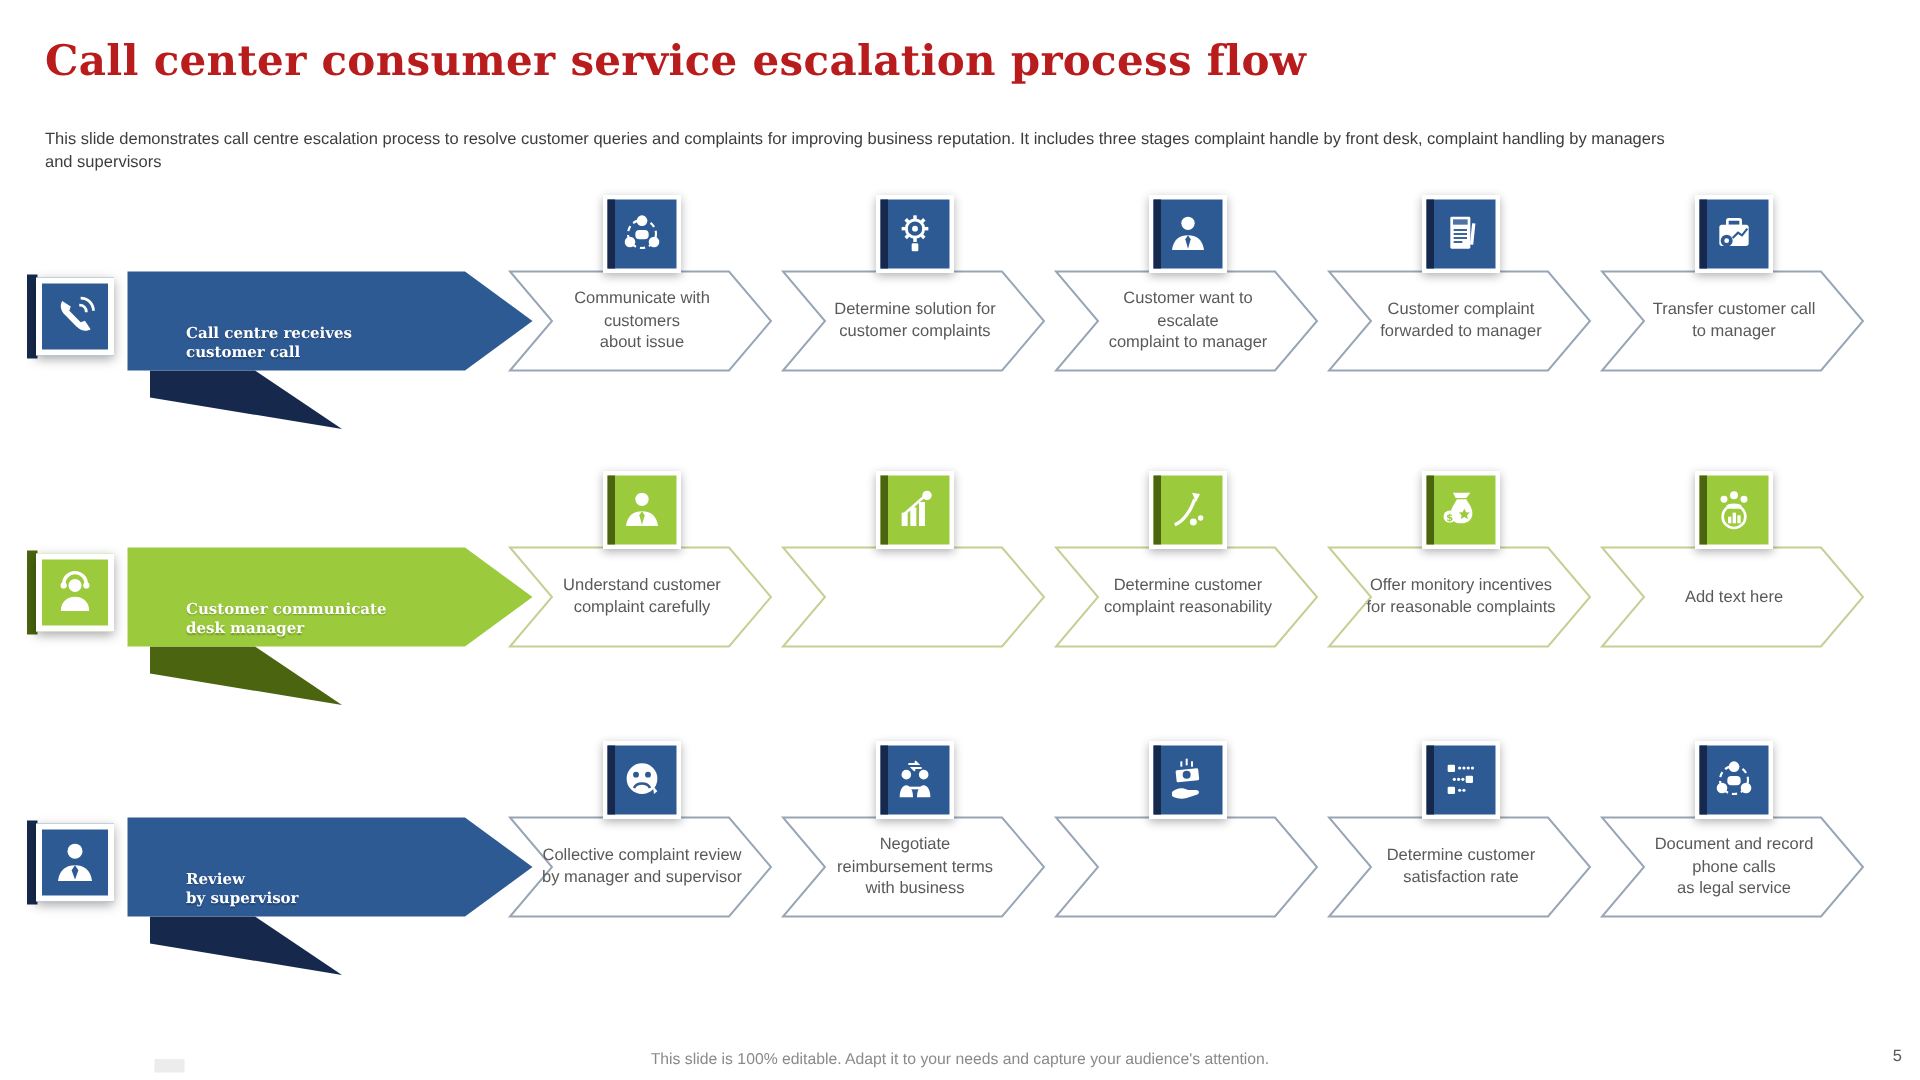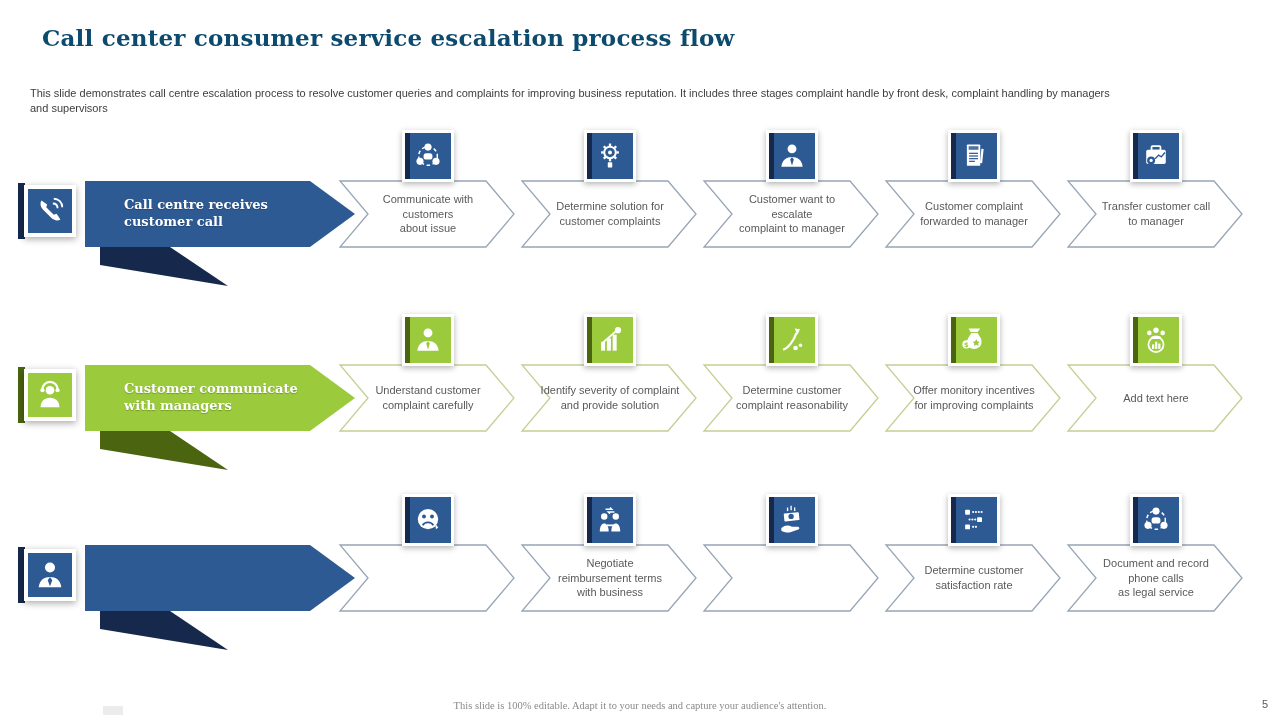--- a/index.html
+++ b/index.html
@@ -1,48 +1,48 @@
 <!DOCTYPE html>
 <html><head>
 <meta charset="utf-8">
 <style>
   html,body{margin:0;padding:0;background:#fff;}
   .slide{position:relative;width:1280px;height:720px;background:#fff;overflow:hidden;
          font-family:"Liberation Sans",sans-serif;}
   .title{position:absolute;left:30px;top:24px;width:1100px;
-         font-family:"DejaVu Serif",serif;font-weight:700;font-size:23px;color:#0c4a6e;letter-spacing:.2px;margin-left:12px;}
+         font-family:"DejaVu Serif",serif;font-weight:700;font-size:28px;color:#b91c1c;letter-spacing:.2px;}
   .subtitle{position:absolute;left:30px;top:86px;width:1180px;font-size:11px;line-height:1.35;
             color:#3d3d3d;white-space:pre-line;}
   .row{position:absolute;left:0;width:1280px;height:170px;}
   .row-svg{position:absolute;left:0;top:52px;width:1260px;height:110px;overflow:visible;}
   .row.blue{--tile:#2E5A94;--dark:#16294D;--stroke:#97A5B5;}
   .row.green{--tile:#9BCB3C;--dark:#4A640F;--stroke:#C3CF93;}
   .banner-poly{fill:var(--tile);}
   .fold-poly{fill:var(--dark);}
   .chev{fill:#ffffff;stroke:var(--stroke);stroke-width:1.3;}
   .hdr-bar{position:absolute;left:18px;top:55px;width:7px;height:56px;background:var(--dark);}
   .hdr-square{position:absolute;left:24px;top:57px;width:44px;height:44px;border:4px solid #fff;
               background:var(--tile);box-shadow:0 2px 7px rgba(0,0,0,.35);
               display:flex;align-items:center;justify-content:center;}
-  .banner-label{position:absolute;left:124px;top:52px;height:68px;width:240px;display:flex;align-items:center;
-                font-family:"DejaVu Serif",serif;font-weight:700;font-size:13px;line-height:1.3;color:#fff;
+  .banner-label{position:absolute;left:124px;top:67px;height:68px;width:240px;display:flex;align-items:center;
+                font-family:"DejaVu Serif",serif;font-weight:700;font-size:10px;line-height:1.3;color:#fff;
                 white-space:pre-line;text-shadow:0 1px 1px rgba(0,0,0,.25);}
   .tile{position:absolute;top:2px;width:46px;height:46px;border:3px solid #fff;background:var(--tile);
         box-shadow:0 2px 6px rgba(0,0,0,.3);display:flex;align-items:center;justify-content:center;}
   .tile::before{content:"";position:absolute;left:0;top:0;bottom:0;width:5px;background:var(--dark);}
   .tile svg{position:relative;}
   .cut{fill:var(--tile);}
   .cutstroke{stroke:var(--tile);fill:none;}
   .wht{fill:#fff;}
   .whtstroke{stroke:#fff;fill:none;}
   .step-label{position:absolute;top:52px;height:68px;width:174px;display:flex;align-items:center;justify-content:center;
               text-align:center;font-size:11px;line-height:1.32;color:#595959;white-space:pre-line;}
   .c0{left:402px}.c1{left:584px}.c2{left:766px}.c3{left:948px}.c4{left:1130px}
   .l0{left:341px}.l1{left:523px}.l2{left:705px}.l3{left:887px}.l4{left:1069px}
-  .footer{position:absolute;left:0;right:0;top:700px;text-align:center;font-size:10.5px;color:#8a8a8a;font-family:Liberation Serif, serif;}
+  .footer{position:absolute;left:0;right:0;top:700px;text-align:center;font-size:10.5px;color:#8a8a8a;}
   .pagenum{position:absolute;right:12px;top:698px;font-size:11px;color:#595959;}
   .watermark{position:absolute;left:103px;top:706px;width:20px;height:9px;background:#ececec;}
 </style>
 </head>
 <body>
 
 <div class="slide">
 
   <div class="title">Call center consumer service escalation process flow</div>
   <div class="subtitle">This slide demonstrates call centre escalation process to resolve customer queries and complaints for improving business reputation. It includes three stages complaint handle by front desk, complaint handling by managers
@@ -153,21 +153,21 @@
     <div class="hdr-square">
       <svg width="34" height="34" viewBox="0 0 36 36">
         <path class="whtstroke" stroke-width="2.4" d="M10 12a8 8 0 0 1 16 0"></path>
         <circle class="wht" cx="10" cy="13" r="2.2"></circle>
           <circle class="wht" cx="26" cy="13" r="2.2"></circle>
         <circle class="wht" cx="18" cy="13" r="4.6"></circle>
         <path class="wht" d="M8 31c0-6 4-10 10-10s10 4 10 10z"></path>
       </svg>
     </div>
     <div class="banner-label">Customer communicate
-with managers</div>
+desk manager</div>
 
     <div class="tile c0">
       <svg width="32" height="32" viewBox="0 0 36 36">
         <circle class="wht" cx="18" cy="10" r="5"></circle>
         <path class="wht" d="M6 30c1-8 6-11 12-11s11 3 12 11z"></path>
         <path class="cut" d="M18 19l-2 3 2 7 2-7z"></path>
       </svg>
     </div>
     <div class="tile c1">
       <svg width="32" height="32" viewBox="0 0 36 36">
@@ -203,26 +203,24 @@
         <path class="wht" d="M12 15c1.5-2.5 10.5-2.5 12 0l-2 2h-8z"></path>
         <circle class="whtstroke" stroke-width="2" cx="18" cy="23" r="8.5"></circle>
         <rect class="wht" x="13.5" y="23" width="2.5" height="5"></rect>
         <rect class="wht" x="17" y="20" width="2.5" height="8"></rect>
         <rect class="wht" x="20.5" y="22" width="2.5" height="6"></rect>
       </svg>
     </div>
 
     <div class="step-label l0">Understand customer
 complaint  carefully</div>
-    <div class="step-label l1">Identify severity of complaint
-and  provide solution</div>
     <div class="step-label l2">Determine  customer
 complaint  reasonability</div>
     <div class="step-label l3">Offer monitory incentives
-for improving complaints</div>
+for reasonable complaints</div>
     <div class="step-label l4">Add text here</div>
   </div>
 
   <div class="row blue" style="top:492px">
     <svg class="row-svg" viewBox="0 0 1260 110">
       <polygon class="fold-poly" points="100,67 170,67 228,106 100,85"></polygon>
       <polygon class="banner-poly" points="85,1 310,1 355,34 310,67 85,67"></polygon>
       <polygon class="chev" points="340,1 486,1 514,34 486,67 340,67 368,34"></polygon>
       <polygon class="chev" points="522,1 668,1 696,34 668,67 522,67 550,34"></polygon>
       <polygon class="chev" points="704,1 850,1 878,34 850,67 704,67 732,34"></polygon>
@@ -230,20 +228,22 @@
       <polygon class="chev" points="1068,1 1214,1 1242,34 1214,67 1068,67 1096,34"></polygon>
     </svg>
     <div class="hdr-bar"></div>
     <div class="hdr-square">
       <svg width="34" height="34" viewBox="0 0 36 36">
         <circle class="wht" cx="18" cy="10" r="5.3"></circle>
         <path class="wht" d="M6 31c1-8 6-11 12-11s11 3 12 11z"></path>
         <path class="cut" d="M18 20l-2.4 3.5 2.4 6.5 2.4-6.5z"></path>
       </svg>
     </div>
+    <div class="banner-label">Review
+by supervisor</div>
 
     <div class="tile c0">
       <svg width="32" height="32" viewBox="0 0 36 36">
         <circle class="wht" cx="18" cy="17" r="11.5"></circle>
         <circle class="cut" cx="13.5" cy="14" r="2.2"></circle>
           <circle class="cut" cx="22.5" cy="14" r="2.2"></circle>
         <path class="cutstroke" stroke-width="2" d="M12 24c2-4.5 10-4.5 12 0"></path>
         <path class="wht" d="M26 22l3.5 4.5-2.5 2z"></path>
       </svg>
     </div>
@@ -294,20 +294,22 @@
     <div class="tile c4">
       <svg width="32" height="32" viewBox="0 0 36 36">
         <circle class="whtstroke" stroke-width="1.6" stroke-dasharray="4 3" cx="18" cy="18" r="10.5"></circle>
         <circle class="wht" cx="18" cy="8" r="4"></circle>
           <circle class="wht" cx="9" cy="24" r="4"></circle>
           <circle class="wht" cx="27" cy="24" r="4"></circle>
         <rect class="wht" x="13" y="15" width="10" height="7" rx="3"></rect>
       </svg>
     </div>
 
+    <div class="step-label l0">Collective complaint review
+by manager and supervisor</div>
     <div class="step-label l1">Negotiate
 reimbursement terms
 with business</div>
     <div class="step-label l3">Determine  customer
 satisfaction rate</div>
     <div class="step-label l4">Document and record
 phone calls
 as legal service</div>
   </div>
 

